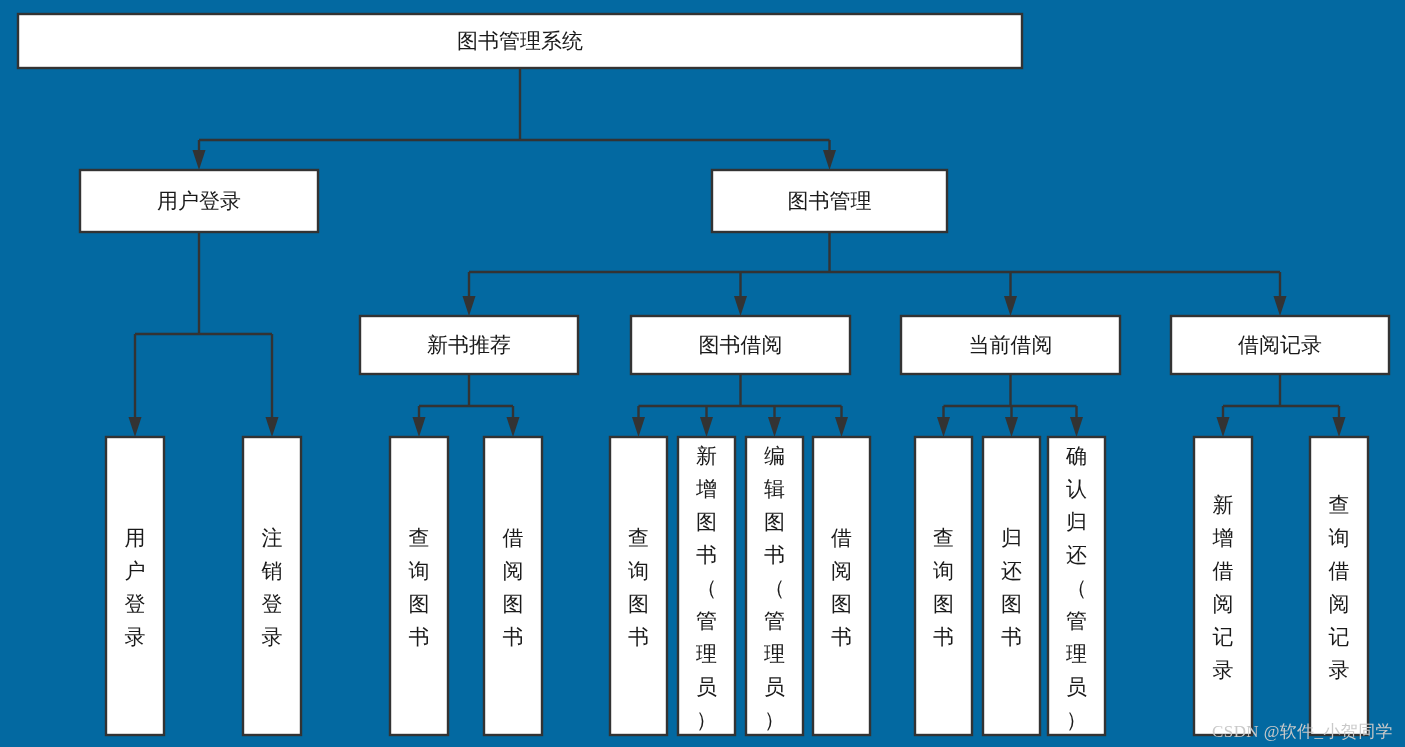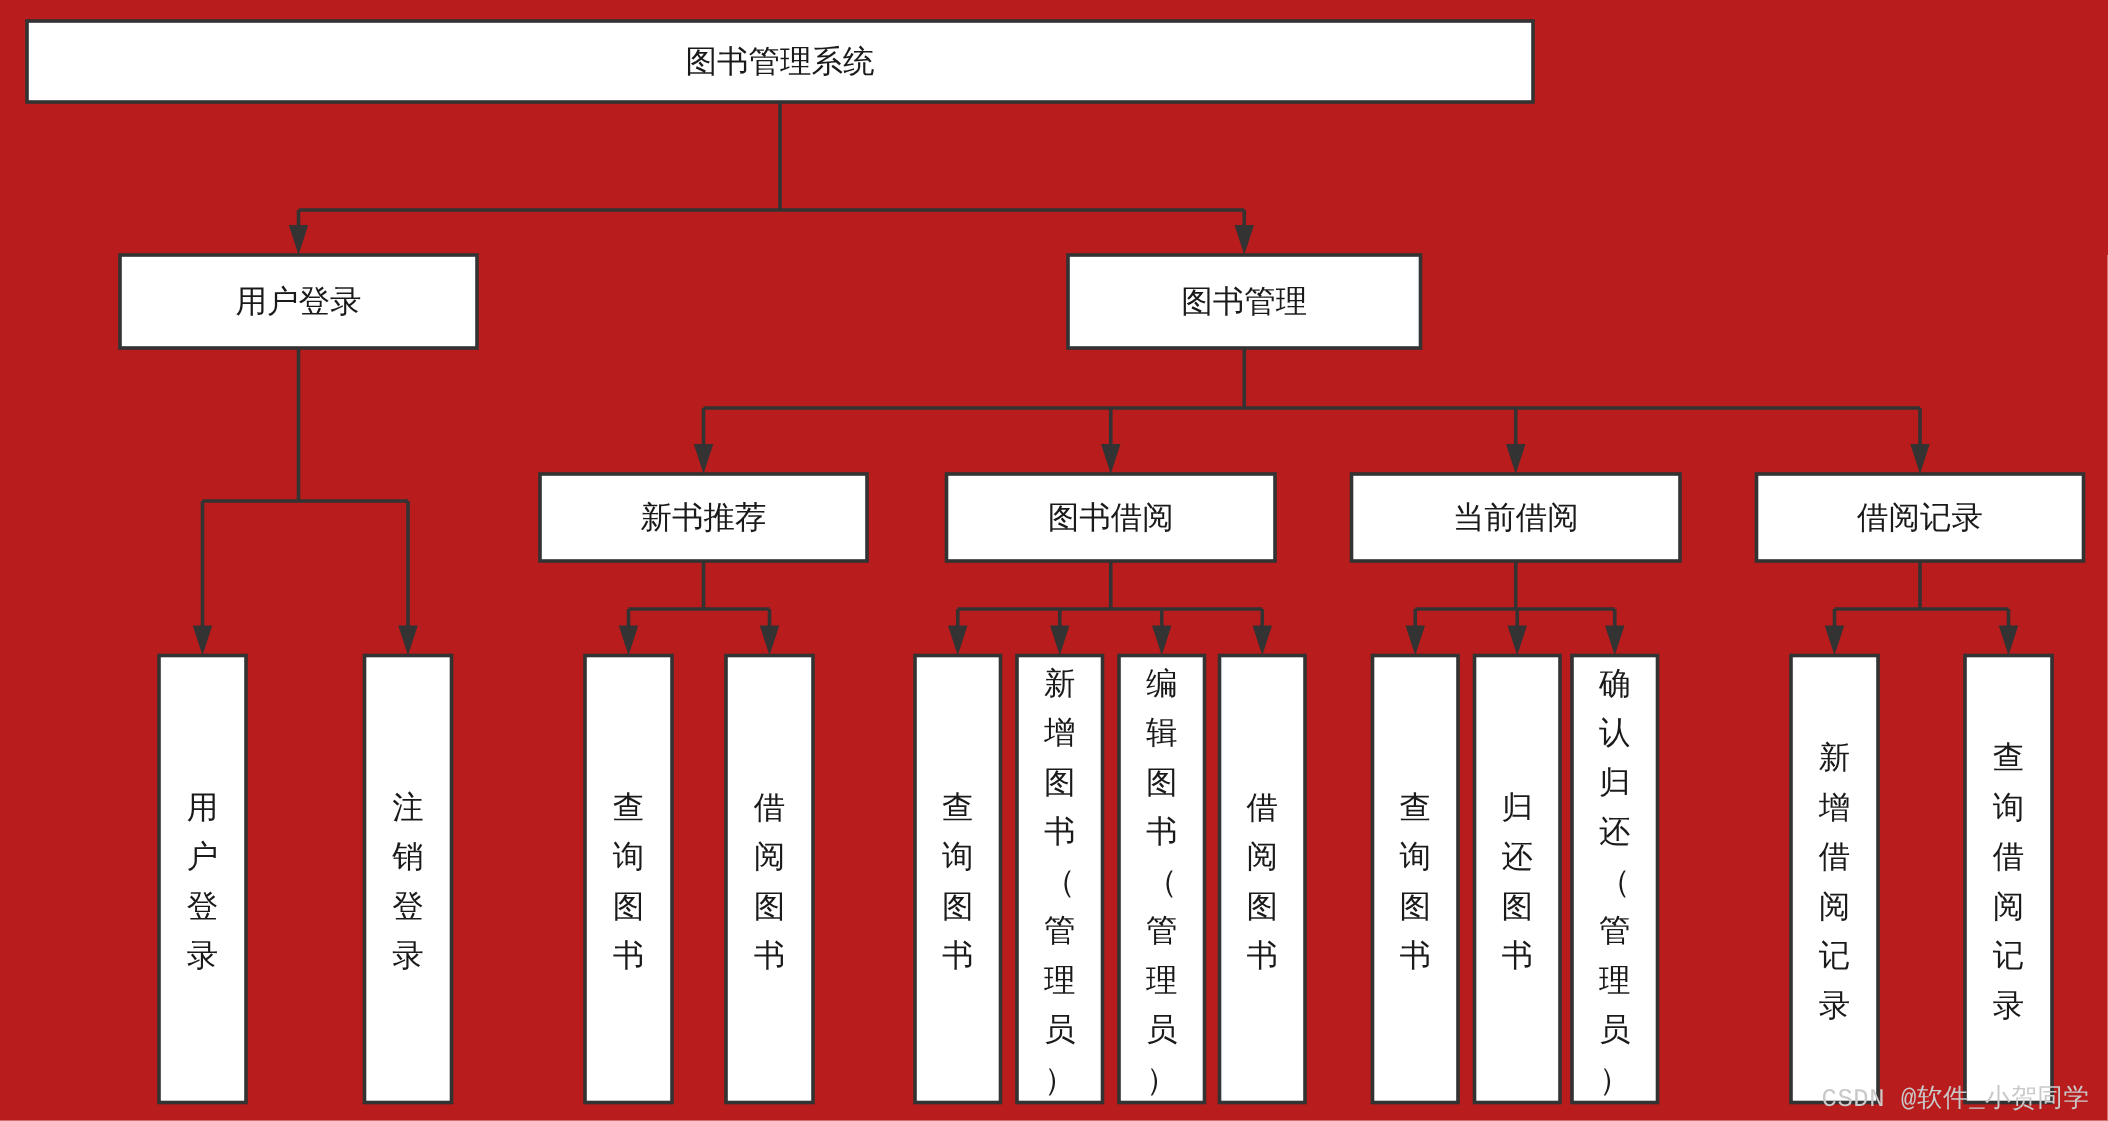--- a/index.html
+++ b/index.html
@@ -11,21 +11,21 @@
   body {
     width: 1405px;
     height: 747px;
     font-family: "DejaVu Sans", "Liberation Sans", sans-serif;
     overflow: hidden;
   }
   #diagram-root {
     position: relative;
     width: 1405px;
     height: 747px;
-    background: #b91c1c;
+    background: #0369a1;
   }
   svg#diagram-svg {
     position: absolute;
     top: 0;
     left: 0;
     width: 1405px;
     height: 747px;
     display: block;
   }
   .node-box {
@@ -54,21 +54,21 @@
   .node-label-vertical {
     fill: #1a1a1a;
     font-family: "DejaVu Sans", "Liberation Sans", sans-serif;
     font-size: 21px;
     text-anchor: middle;
   }
   .watermark-text {
     position: absolute;
     right: 12px;
     bottom: 4px;
-    font-family: Liberation Mono, monospace;
+    font-family: Liberation Serif, serif;
     font-size: 17px;
     color: #c9c9c9;
     white-space: nowrap;
     letter-spacing: 0.4px;
     pointer-events: none;
   }
 </style>
 </head>
 <body>
 

